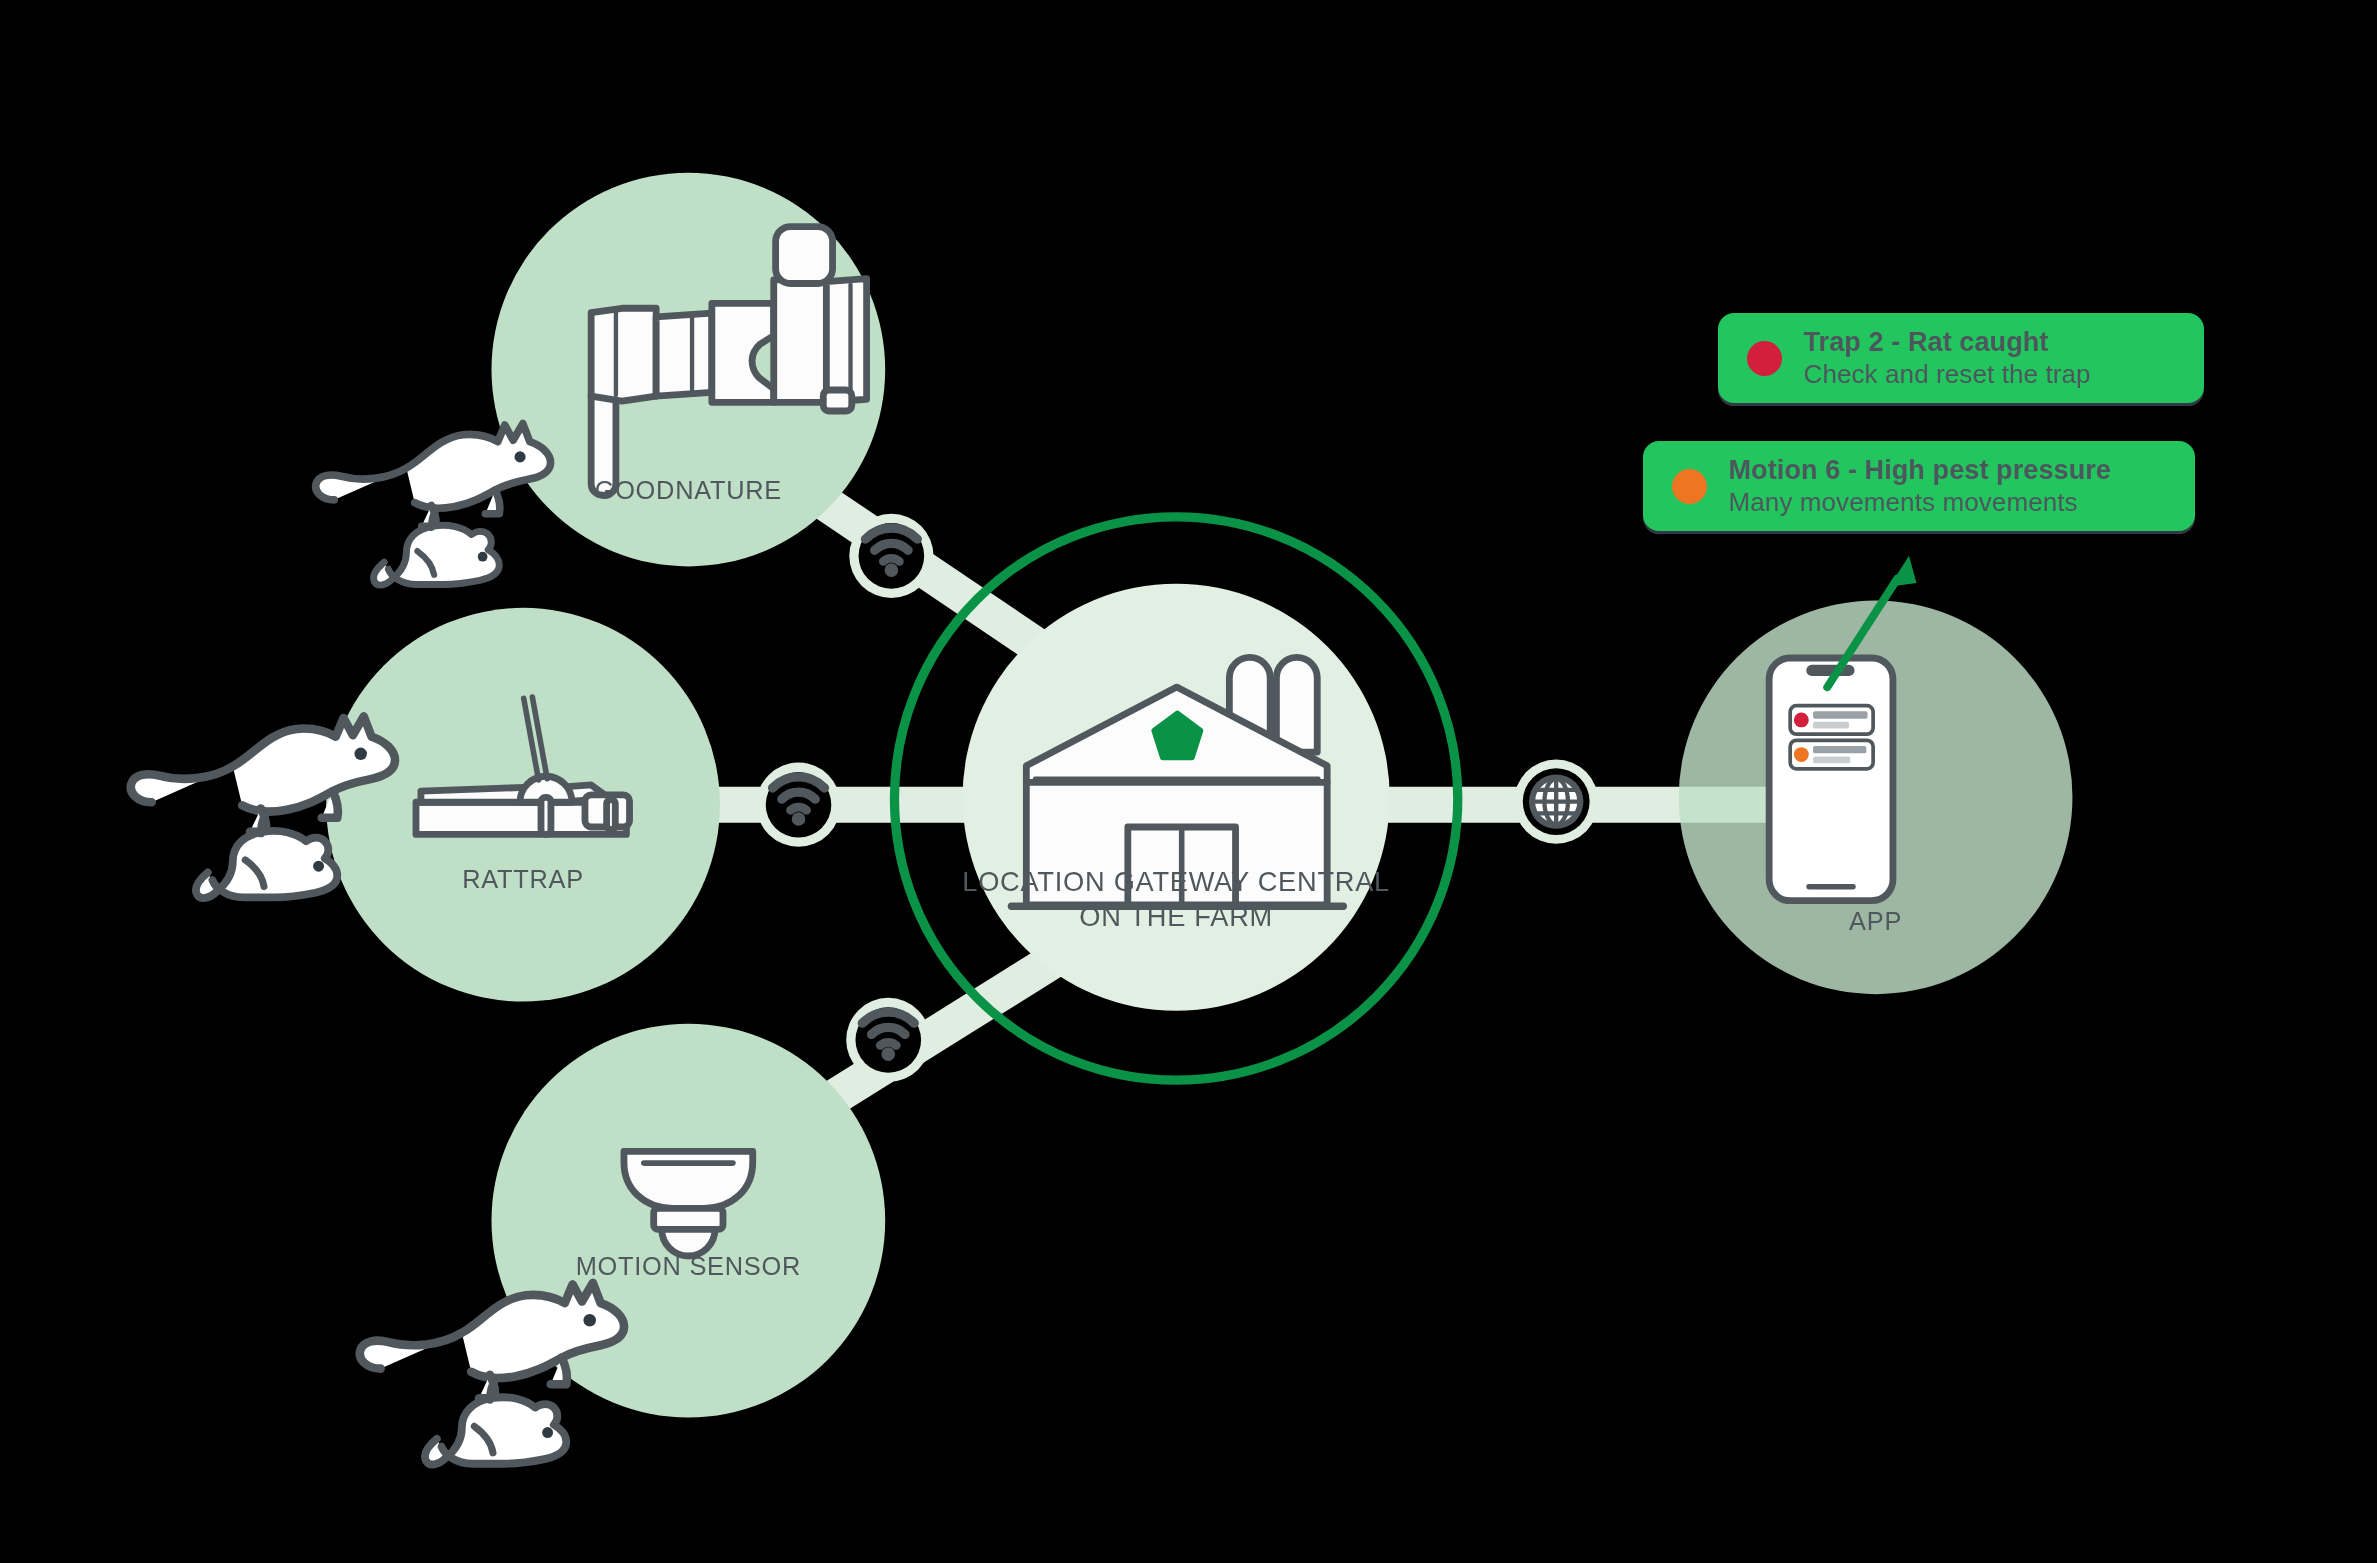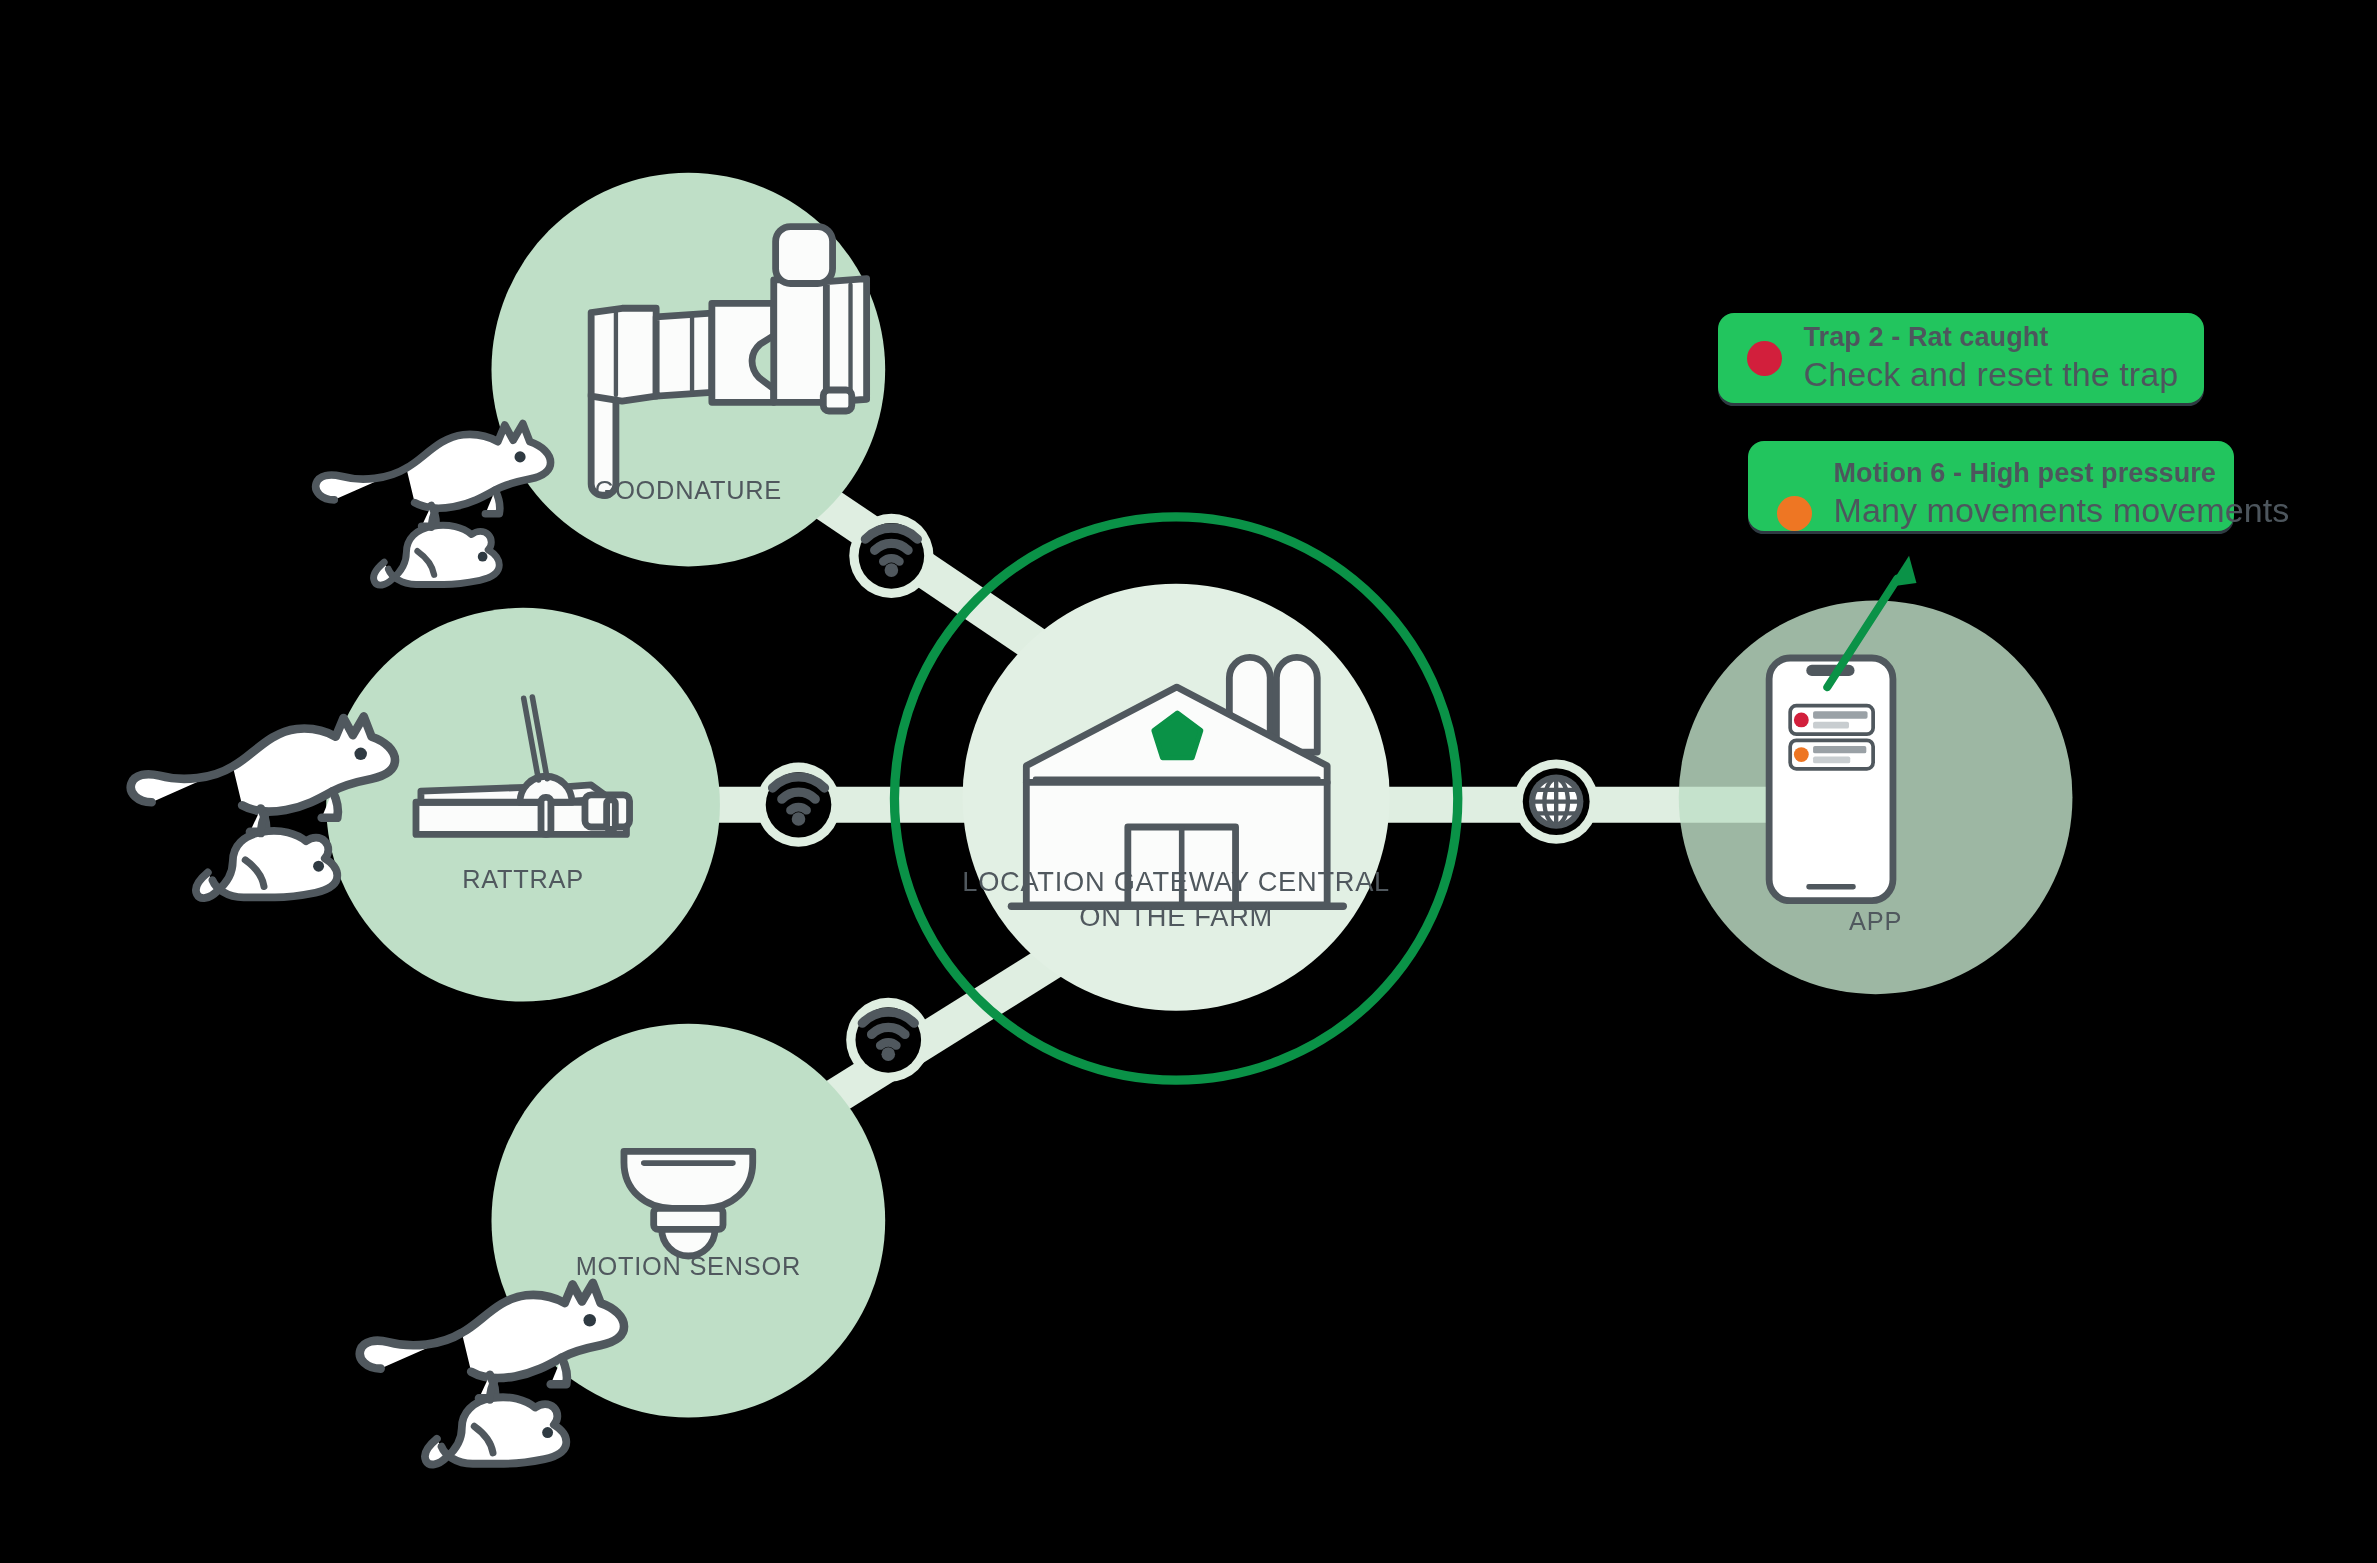--- a/index.html
+++ b/index.html
@@ -22,21 +22,21 @@
     box-shadow:0 3.1px 0 0 #2f3a42, 0 4.3px 8.7px rgba(0,0,0,.35);
     display:flex;align-items:center;box-sizing:border-box;
   }
   .card-dot{flex:0 0 auto;border-radius:50%;}
   .card-text{display:flex;flex-direction:column;justify-content:center;}
   .card-title{
     font-weight:bold;font-size:27px;color:#4d565d;line-height:1.22;
     letter-spacing:0.1px;white-space:nowrap;
   }
   .card-sub{
-    font-size:34px;color:#4d565d;line-height:1.22;
+    font-size:26px;color:#4d565d;line-height:1.22;
     letter-spacing:0.1px;white-space:nowrap;
   }
 </style>
 </head>
 <body>
 
 <div id="stage">
 
   <svg class="layer" viewBox="0 0 3840 2525" xmlns="http://www.w3.org/2000/svg">
 
@@ -238,21 +238,21 @@
   </svg>
 
   <div class="card" style="left:1718px;top:313px;width:486px;height:90px;padding:0 0 0 28.5px;">
     <span class="card-dot" style="width:35px;height:35px;background:#d21f3c;"></span>
     <span class="card-text" style="margin-left:22px;">
       <span class="card-title">Trap 2 - Rat caught</span>
       <span class="card-sub">Check and reset the trap</span>
     </span>
   </div>
 
-  <div class="card" style="left:1748px;top:441px;width:486px;height:90px;padding:0 0 0 28.5px;align-items:flex-end;">
+  <div class="card" style="left:1643px;top:441px;width:552px;height:90px;padding:0 0 0 28.5px;">
     <span class="card-dot" style="width:35px;height:35px;background:#ee7623;"></span>
     <span class="card-text" style="margin-left:22px;">
       <span class="card-title">Motion 6 - High pest pressure</span>
       <span class="card-sub">Many movements movements</span>
     </span>
   </div>
 
 </div>
 
 

